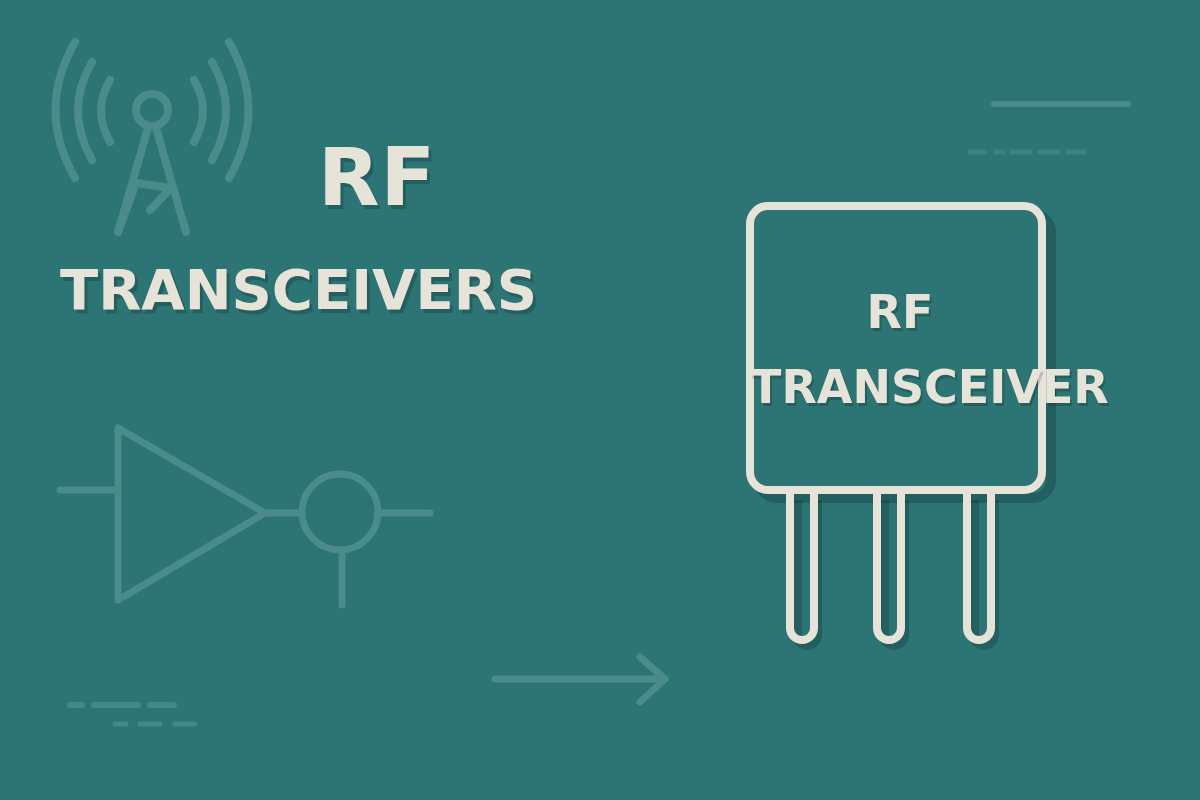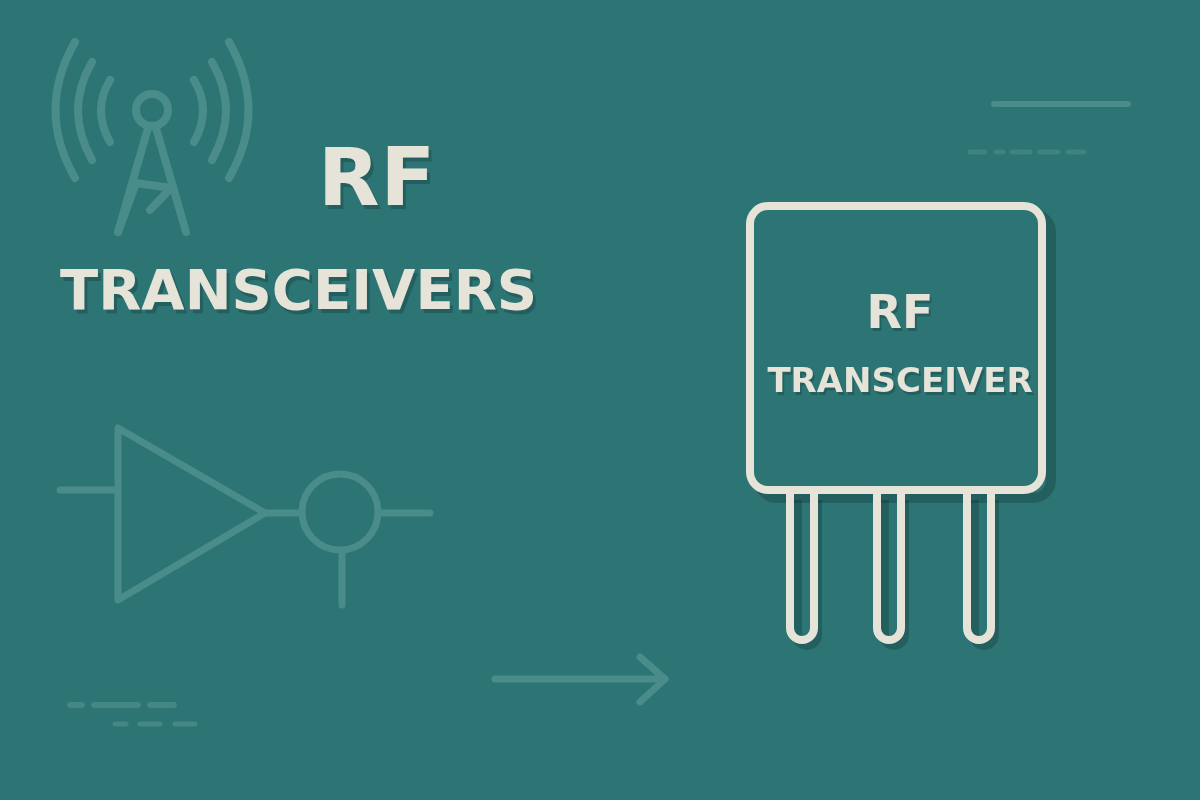--- a/index.html
+++ b/index.html
@@ -15,21 +15,21 @@
     text-shadow: 3px 4px 0 rgba(0,0,0,0.18);
   }
   .h-rf { left:318px; top:138px; font-size:80px; line-height:1; }
   .h-trans { left:60px; top:262px; font-size:56px; line-height:1; letter-spacing:0px; }
   .chip-label {
     position:absolute; color:#e6e3d8; font-weight:bold; text-align:center;
     font-family:"DejaVu Sans", sans-serif;
     text-shadow: 2px 3px 0 rgba(0,0,0,0.18);
   }
   .c-rf { left:750px; top:285px; width:300px; font-size:46px; }
-  .c-trans { left:750px; top:360px; width:300px; font-size:34px; }
+  .c-trans { left:750px; top:360px; width:300px; font-size:46px; }
 </style>
 </head>
 <body>
 
 <svg class="bg-deco" width="1200" height="800" viewBox="0 0 1200 800">
 
   <g stroke="#4a8c8a" stroke-width="8" fill="none" stroke-linecap="round" stroke-linejoin="round">
     <circle cx="152" cy="110" r="16"></circle>
     <line x1="148" y1="128" x2="118" y2="232"></line>
     <line x1="156" y1="128" x2="186" y2="232"></line>

